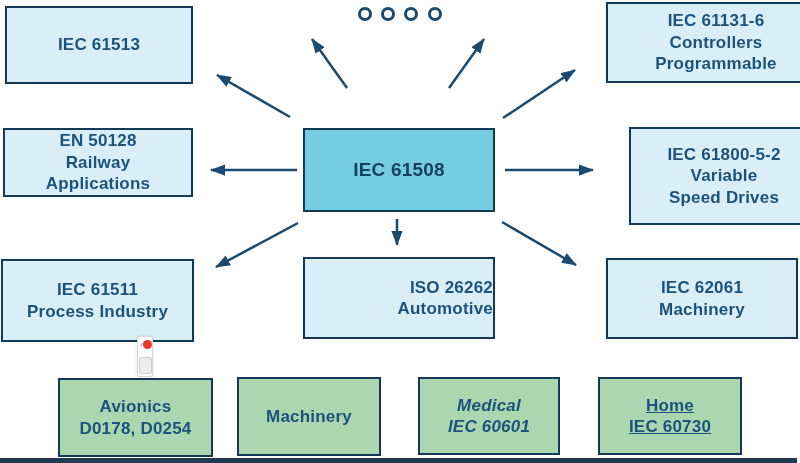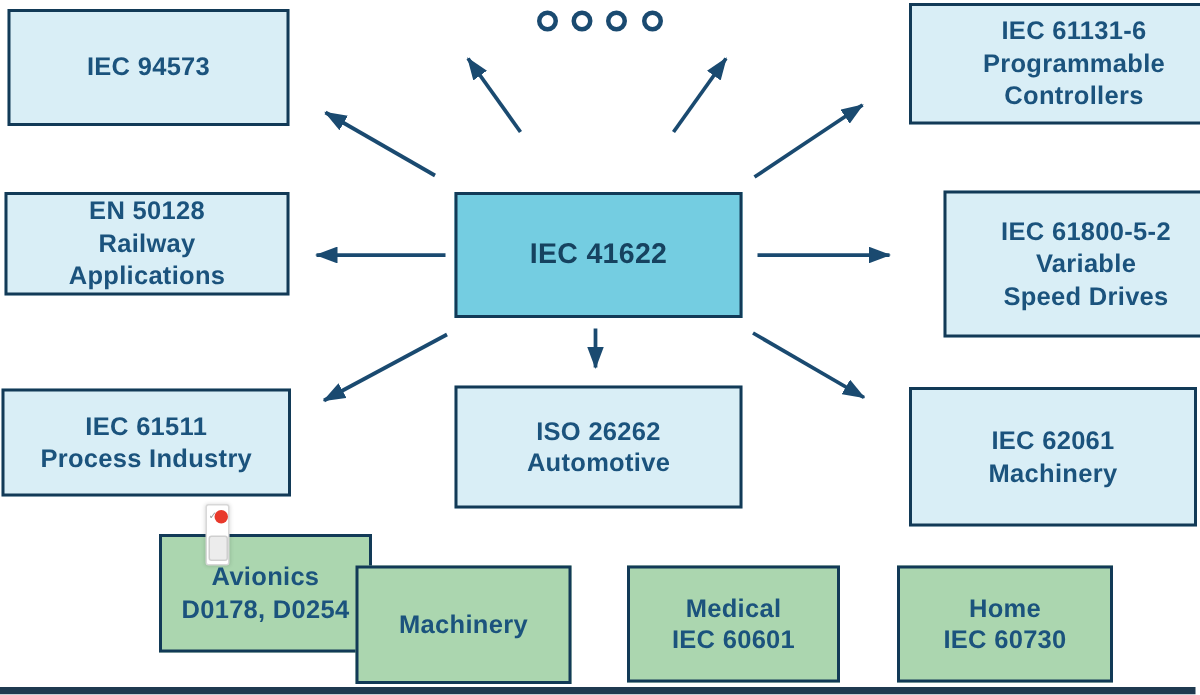--- a/index.html
+++ b/index.html
@@ -116,75 +116,75 @@
       <line x1="503" y1="118" x2="575" y2="70"></line>
       <line x1="297" y1="170" x2="211" y2="170"></line>
       <line x1="505" y1="170" x2="593" y2="170"></line>
       <line x1="397" y1="219" x2="397" y2="245"></line>
       <line x1="298" y1="223" x2="216" y2="267"></line>
       <line x1="502" y1="222" x2="576" y2="265"></line>
     </g>
   </svg>
 
   <div class="box" style="left:5px; top:6px; width:188px; height:78px;">
-    <span>IEC 94573</span>
+    <span>IEC 61513</span>
   </div>
 
   <div class="box" style="left:606px; top:2px; width:220px; height:81px;">
     <span>IEC 61131-6</span>
+    <span>Controllers</span>
     <span>Programmable</span>
-    <span>Controllers</span>
   </div>
 
   <div class="box" style="left:3px; top:128px; width:190px; height:69px;">
     <span>EN 50128</span>
     <span>Railway</span>
     <span>Applications</span>
   </div>
 
   <div class="box center-box" style="left:303px; top:128px; width:192px; height:84px;">
-    <span>IEC 41622</span>
+    <span>IEC 61508</span>
   </div>
 
   <div class="box" style="left:606px; top:127px; width:190px; height:98px;margin-left:23px;">
     <span>IEC 61800-5-2</span>
     <span>Variable</span>
     <span>Speed Drives</span>
   </div>
 
-  <div class="box" style="left:1px; top:259px; width:193px; height:72px;">
+  <div class="box" style="left:1px; top:259px; width:193px; height:83px;">
     <span>IEC 61511</span>
     <span>Process Industry</span>
   </div>
 
-  <div class="box" style="left:303px; top:257px; width:192px; height:82px;">
+  <div class="box" style="left:303px; top:257px; width:192px; height:82px;align-items:flex-end;">
     <span>ISO 26262</span>
     <span>Automotive</span>
   </div>
 
-  <div class="box" style="left:606px; top:258px; width:192px; height:93px;">
+  <div class="box" style="left:606px; top:258px; width:192px; height:81px;">
     <span>IEC 62061</span>
     <span>Machinery</span>
   </div>
 
-  <div class="box green-box" style="left:58px; top:356px; width:142px; height:79px;margin-left:48px;">
+  <div class="box green-box" style="left:58px; top:378px; width:155px; height:79px;">
     <span>Avionics</span>
     <span>D0178, D0254</span>
   </div>
 
   <div class="box green-box" style="left:237px; top:377px; width:144px; height:79px;">
     <span>Machinery</span>
   </div>
 
-  <div class="box green-box" style="left:418px; top:377px; width:142px; height:78px;">
+  <div class="box green-box" style="left:418px; top:377px; width:142px; height:78px;font-style:italic;">
     <span>Medical</span>
     <span>IEC 60601</span>
   </div>
 
-  <div class="box green-box" style="left:598px; top:377px; width:144px; height:78px;">
+  <div class="box green-box" style="left:598px; top:377px; width:144px; height:78px;text-decoration:underline;">
     <span>Home</span>
     <span>IEC 60730</span>
   </div>
 
   <div class="artifact">
     <span class="red-dot"></span>
     <span class="check">✓</span>
     <span class="gray-rect"></span>
   </div>
 

